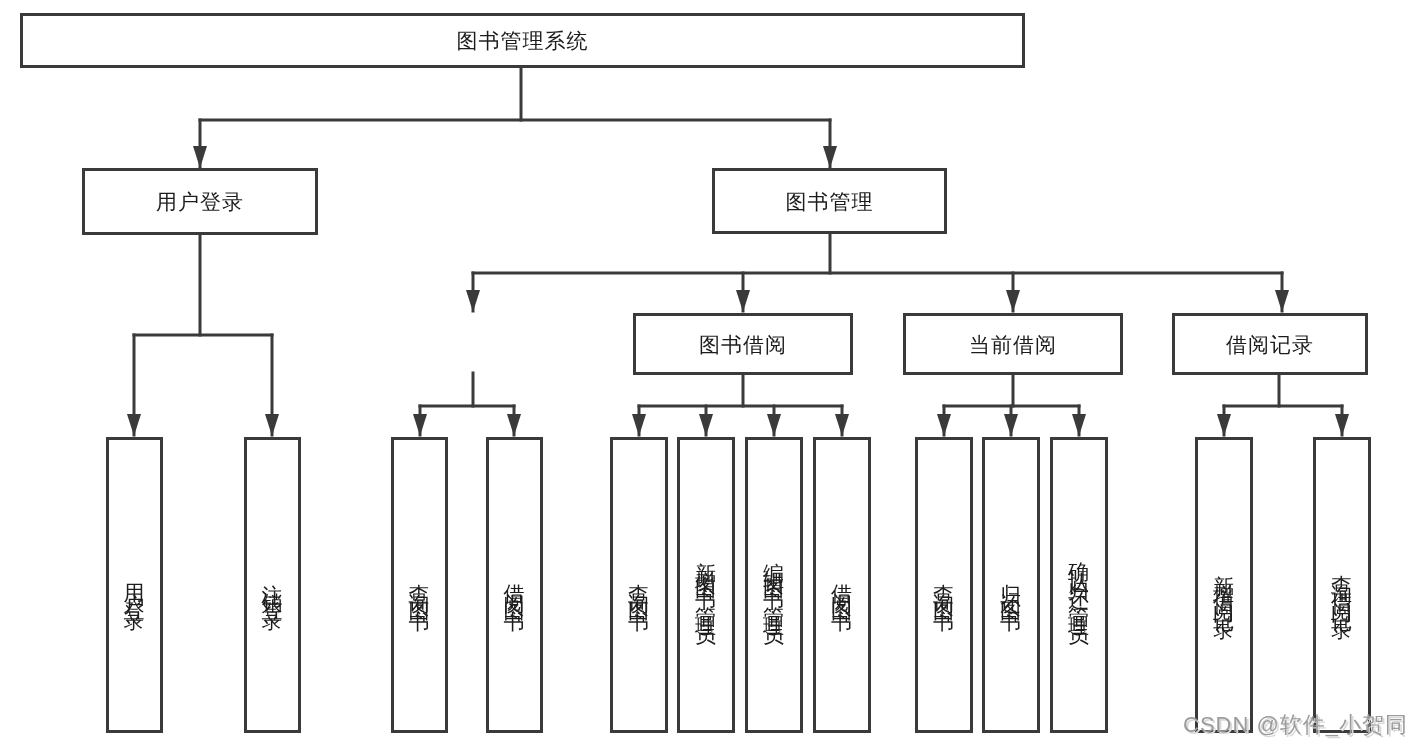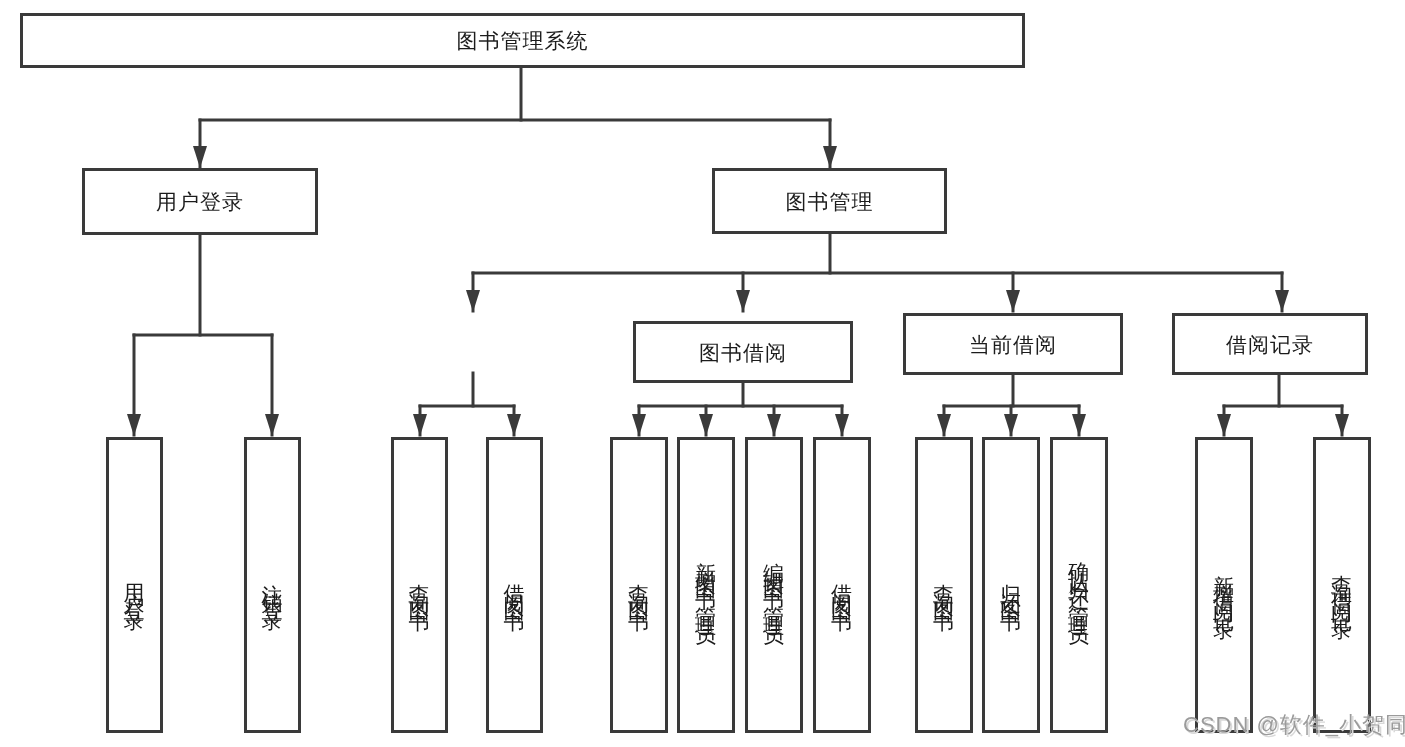--- a/index.html
+++ b/index.html
@@ -36,21 +36,21 @@
     writing-mode: vertical-rl;
     text-orientation: mixed;
     letter-spacing: 9px;
     line-height: 1;
   }
   
   .n-root   { left: 20px;  top: 13px;  width: 1005px; height: 55px; }
   .n-login  { left: 82px;  top: 168px; width: 236px;  height: 67px; }
   .n-mgmt   { left: 712px; top: 168px; width: 235px;  height: 66px; align-items: center; }
   .n-l3-0   { left: 363px; top: 313px; width: 220px;  height: 62px; }
-  .n-l3-1   { left: 633px; top: 313px; width: 220px;  height: 62px; margin-top: 8px; }
+  .n-l3-1   { left: 633px; top: 313px; width: 220px;  height: 62px; }
   .n-l3-2   { left: 903px; top: 313px; width: 220px;  height: 62px; }
   .n-l3-3   { left: 1172px;top: 313px; width: 196px;  height: 62px; }
   .leaf     { top: 437px; height: 296px; }
   .lf-0  { left: 106px;  width: 57px; }
   .lf-1  { left: 244px;  width: 57px; }
   .lf-2  { left: 391px;  width: 57px; }
   .lf-3  { left: 486px;  width: 57px; }
   .lf-4  { left: 610px;  width: 58px; }
   .lf-5  { left: 677px;  width: 58px; }
   .lf-6  { left: 745px;  width: 58px; }

